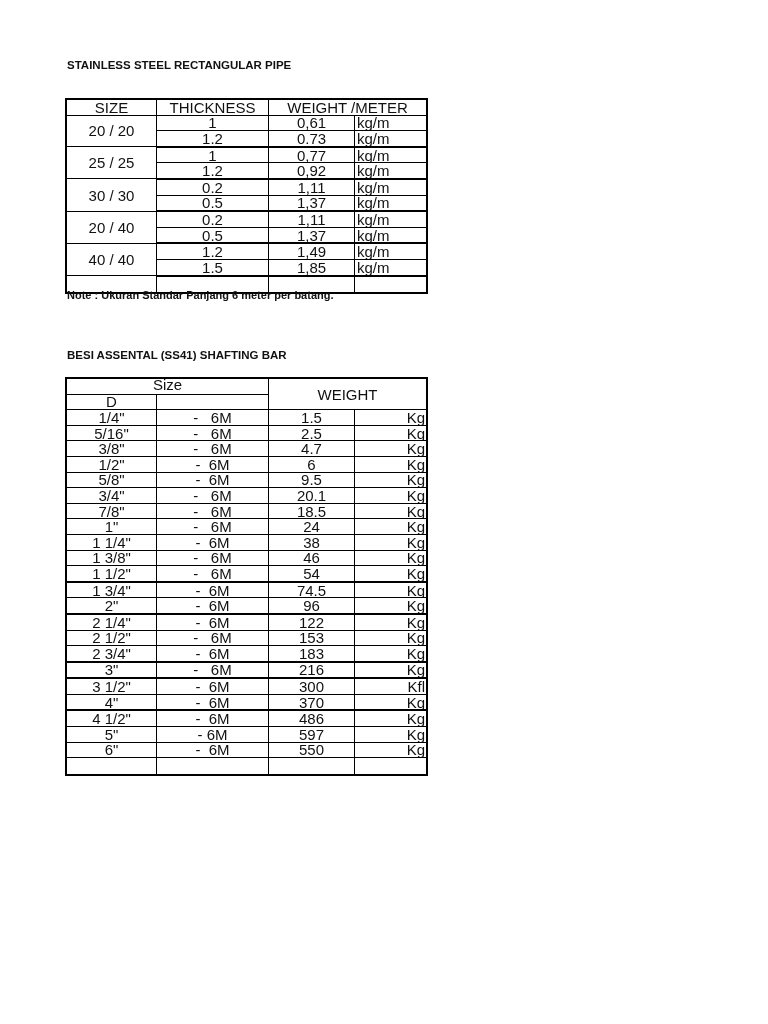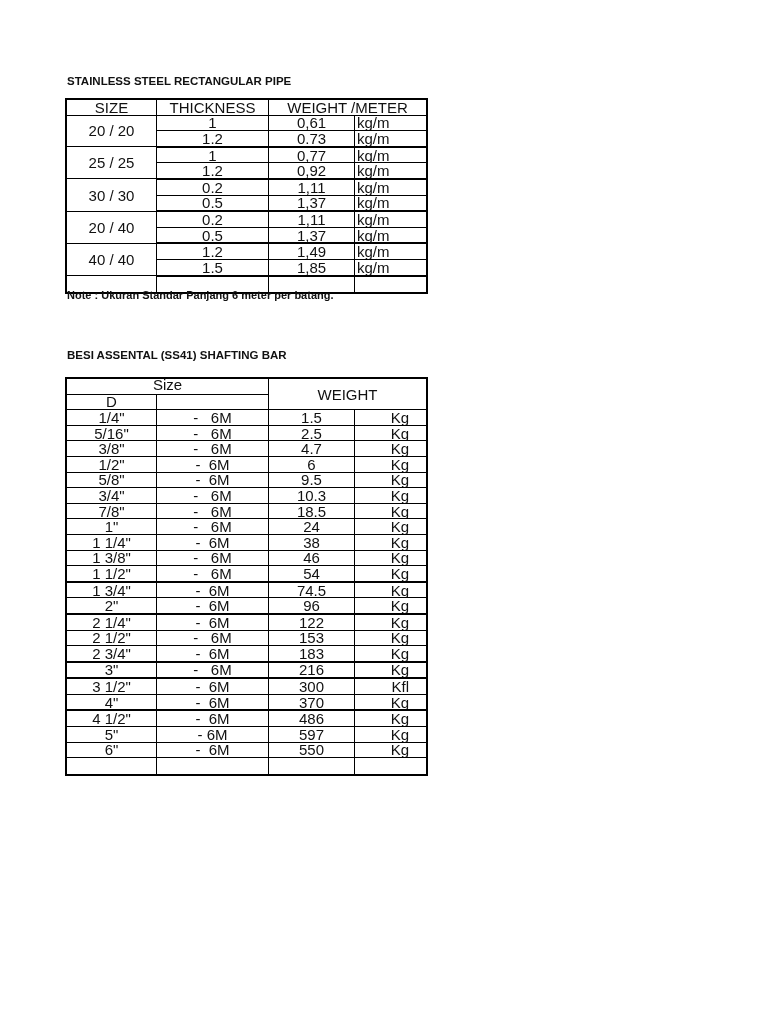--- a/index.html
+++ b/index.html
@@ -6,27 +6,27 @@
   body { width: 768px; height: 1024px; position: relative; overflow: hidden;
          font-family: "Liberation Sans", sans-serif; color: #111; }
   .title { position: absolute; left: 67px; font-weight: bold; font-size: 11.5px; letter-spacing: 0; }
   .note { position: absolute; left: 67px; font-size: 11px; }
   table { position: absolute; border-collapse: collapse; font-size: 15px; table-layout: fixed; }
   td { border: 1px solid #000; padding: 0; height: 14.6px; line-height: 13px; text-align: center; vertical-align: middle; overflow: hidden; white-space: pre; }
   .outer { outline: 2px solid #000; outline-offset: -1px; }
   #t1 { left: 66px; top: 99px; width: 360px; }
   #t2 { left: 66px; top: 378px; width: 360px; }
   .left { text-align: left; padding-left: 2px; }
-  .right { text-align: right; padding-right: 17px; }
+  .right { text-align: right; padding-right: 1px; }
   .thick-b td { border-bottom: 2px solid #000; }
 </style>
 </head>
 <body>
 
-<div class="title" style="top:75px;">STAINLESS STEEL RECTANGULAR PIPE</div>
+<div class="title" style="top:59px;">STAINLESS STEEL RECTANGULAR PIPE</div>
 
 <table id="t1" class="outer">
   <colgroup>
       <col style="width:90px">
       <col style="width:112px">
       <col style="width:86px">
       <col style="width:72px">
     </colgroup>
   <tbody>
       <tr>
@@ -150,21 +150,21 @@
       </tr>
       <tr>
         <td>5/8"</td>
         <td>-  6M</td>
         <td>9.5</td>
         <td class="right">Kg</td>
       </tr>
       <tr>
         <td>3/4"</td>
         <td>-   6M</td>
-        <td>10.3</td>
+        <td>20.1</td>
         <td class="right">Kg</td>
       </tr>
       <tr>
         <td>7/8"</td>
         <td>-   6M</td>
         <td>18.5</td>
         <td class="right">Kg</td>
       </tr>
       <tr>
         <td>1"</td>

